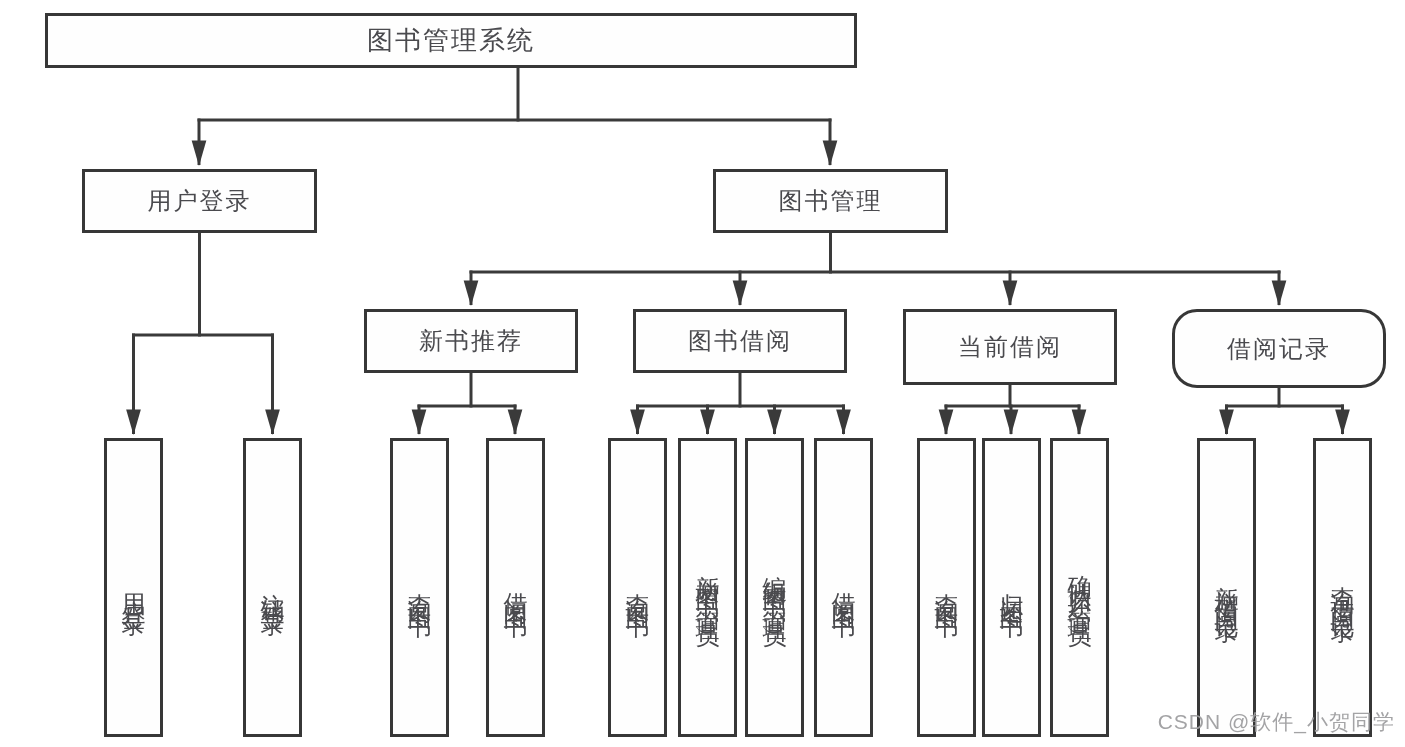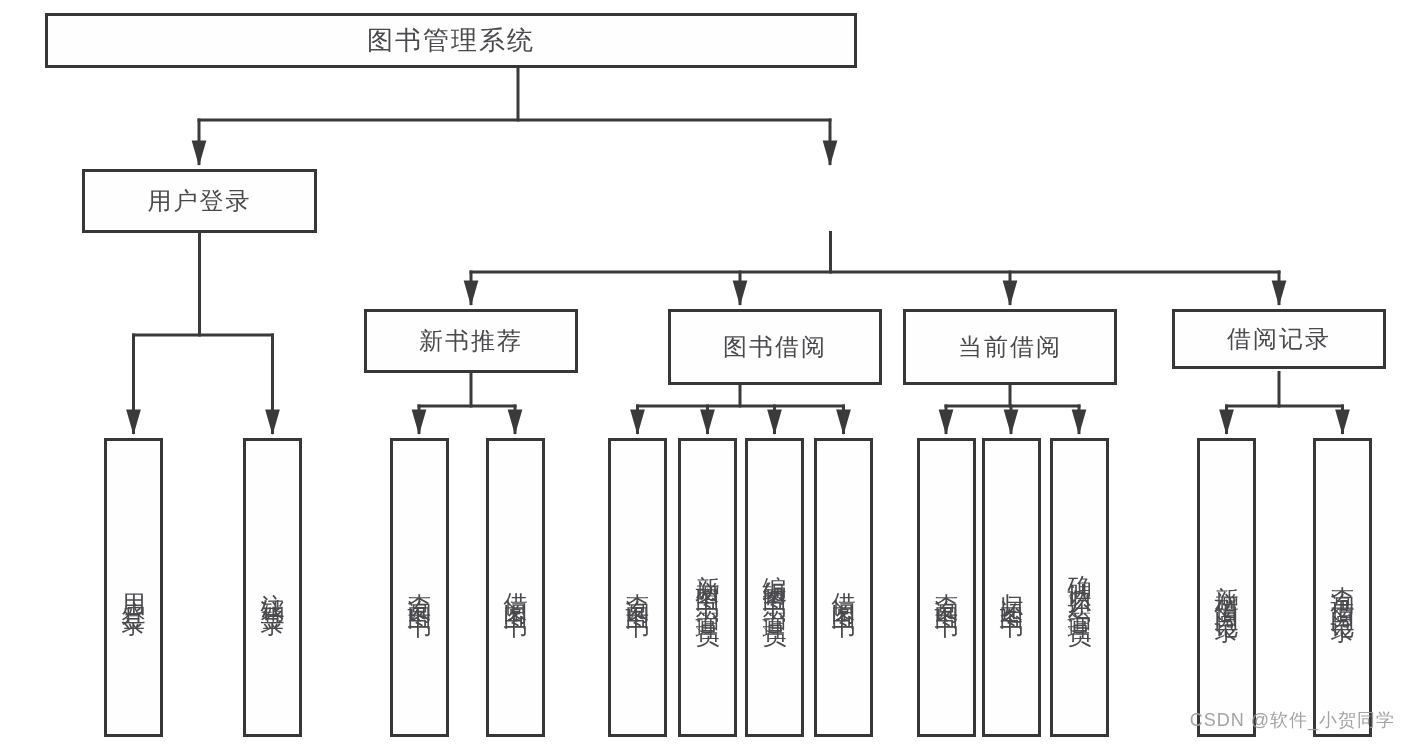--- a/index.html
+++ b/index.html
@@ -35,21 +35,21 @@
     writing-mode: vertical-rl;
     text-orientation: mixed;
     letter-spacing: 7px;
     line-height: 1;
     white-space: nowrap;
   }
   .watermark {
     position: absolute;
     top: 708px;
     right: 10px;
-    font-size: 18px;
+    font-size: 21px;
     letter-spacing: 1px;
     color: rgba(158, 158, 160, 0.95);
     z-index: 5;
     white-space: nowrap;
   }
 </style>
 </head>
 <body>
 
 <div class="stage">
@@ -104,31 +104,34 @@
     </g>
   </svg>
 
   <div class="node node-root" style="left:13px; top:13px; width:812px; height:55px;margin-left:32px;">
     <span>图书管理系统</span>
   </div>
 
   <div class="node node-h" style="left:82px; top:169px; width:235px; height:64px;">
     <span>用户登录</span>
   </div>
+  <div class="node node-h" style="left:713px; top:169px; width:235px; height:64px;">
+    <span>图书管理</span>
+  </div>
 
   <div class="node node-h" style="left:364px; top:309px; width:214px; height:64px;justify-content:center;">
     <span>新书推荐</span>
   </div>
-  <div class="node node-h" style="left:668px; top:309px; width:214px; height:76px;">
+  <div class="node node-h" style="left:633px; top:309px; width:214px; height:64px;">
     <span>图书借阅</span>
   </div>
   <div class="node node-h" style="left:903px; top:309px; width:214px; height:76px;">
     <span>当前借阅</span>
   </div>
-  <div class="node node-h" style="left:1172px; top:309px; width:214px; height:60px;">
+  <div class="node node-h" style="left:1172px; top:309px; width:214px; height:79px;border-radius:25px;">
     <span>借阅记录</span>
   </div>
 
   <div class="node node-v" style="left:104px; top:438px; width:59px; height:299px;">
     <span class="vtext">用户登录</span>
   </div>
   <div class="node node-v" style="left:243px; top:438px; width:59px; height:299px;">
     <span class="vtext">注销登录</span>
   </div>
 

